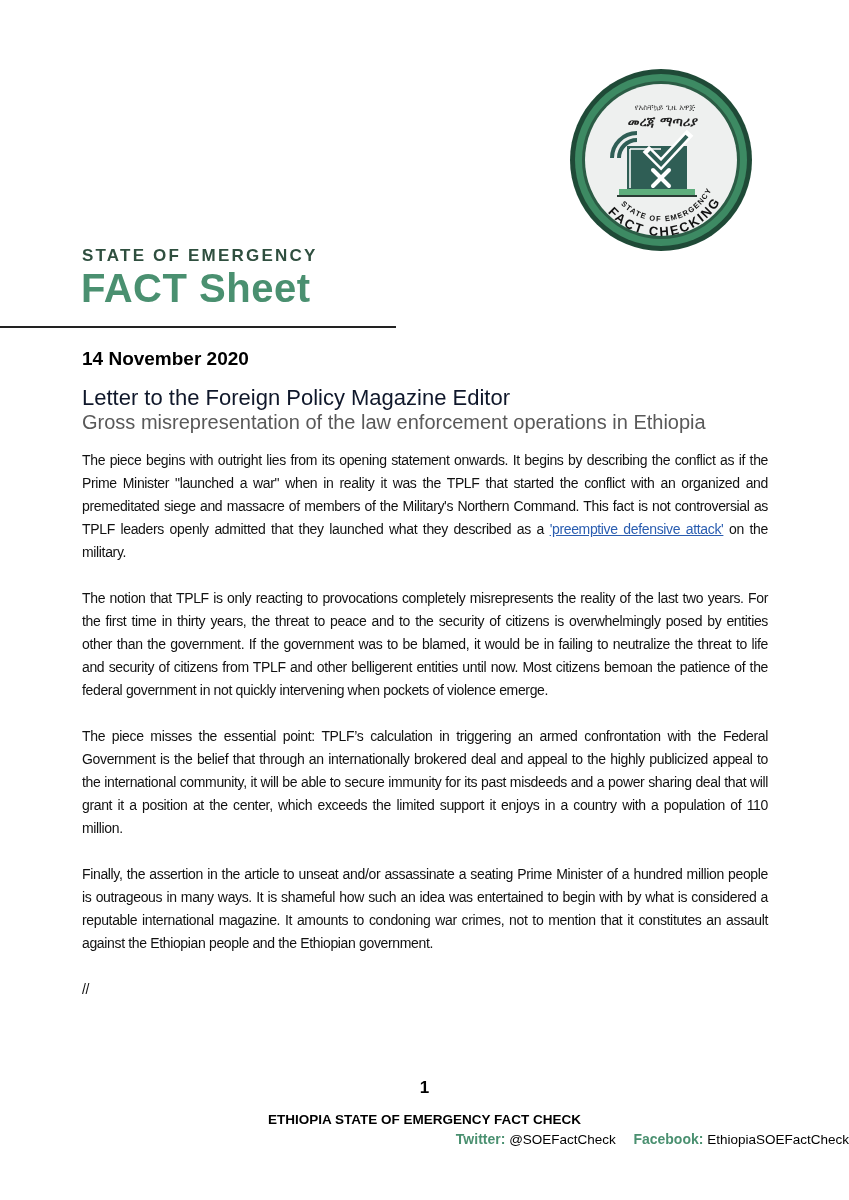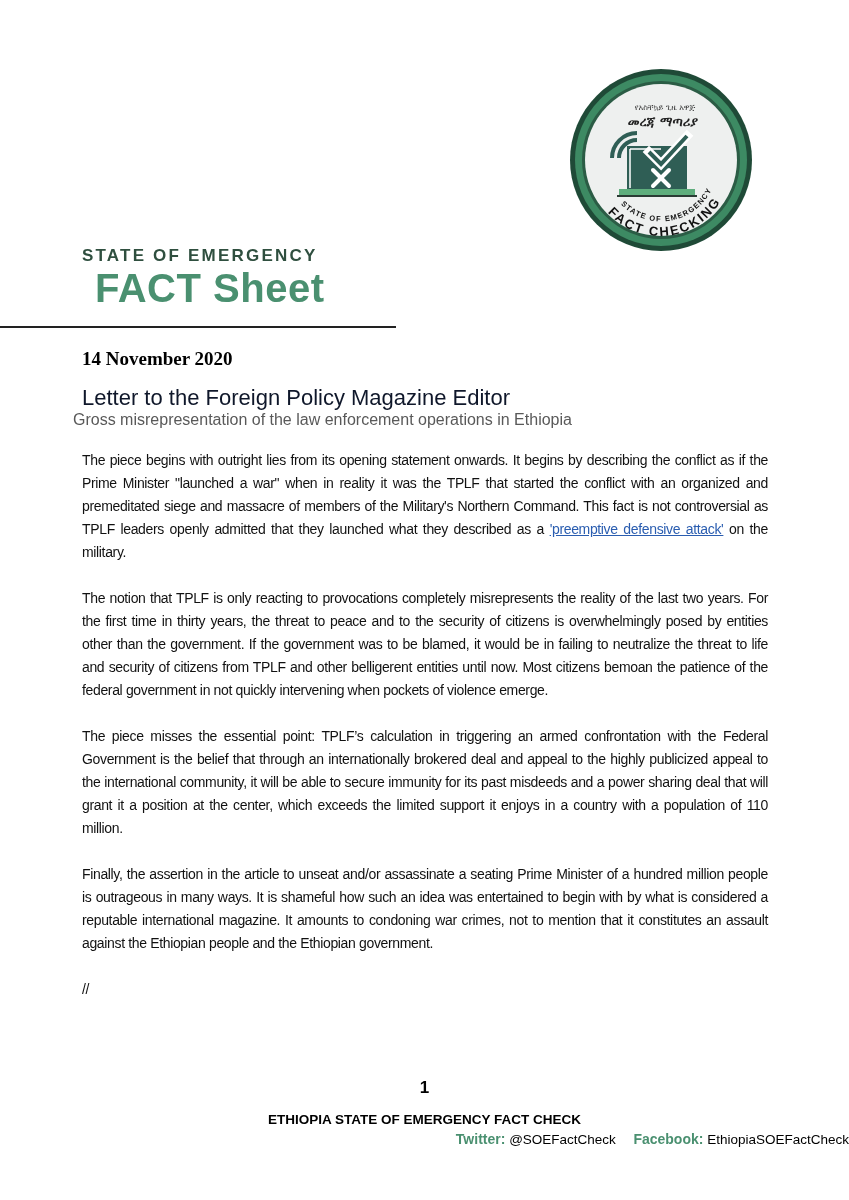--- a/index.html
+++ b/index.html
@@ -1,26 +1,26 @@
 <!DOCTYPE html>
 <html><head>
   <meta charset="utf-8">
   <style>
     html, body { margin: 0; padding: 0; background: #ffffff; }
     body { width: 849px; height: 1200px; position: relative; overflow: hidden; font-family: "Liberation Sans", sans-serif; color: #000; }
 
     .logo { position: absolute; left: 569px; top: 68px; width: 184px; height: 184px; }
 
     .header-sup { position: absolute; left: 82px; top: 246px; font-family: "Liberation Sans", sans-serif; font-weight: bold; font-size: 17px; letter-spacing: 2.2px; color: #2f4f3f; }
-    .header-title { position: absolute; left: 95px; top: 266px; font-family: "Liberation Sans", sans-serif; font-weight: bold; font-size: 40px; color: #4a9070; letter-spacing: 0.5px; }
+    .header-title { position: absolute; left: 81px; top: 266px; font-family: "Liberation Sans", sans-serif; font-weight: bold; font-size: 40px; color: #4a9070; letter-spacing: 0.5px; }
     .header-rule { position: absolute; left: 0; top: 326px; width: 396px; height: 2px; background: #222; }
 
-    .date { position: absolute; left: 82px; top: 348px; font-family: Liberation Serif, serif; font-weight: bold; font-size: 19px; }
+    .date { position: absolute; left: 82px; top: 348px; font-family: Liberation Sans, sans-serif; font-weight: bold; font-size: 19px; }
     .doc-title { position: absolute; left: 82px; top: 385px; font-family: "Liberation Sans", sans-serif; font-size: 22px; color: #0f172a; }
-    .doc-subtitle { position: absolute; left: 73px; top: 411px; font-family: "Liberation Sans", sans-serif; font-size: 16px; color: #595959; }
+    .doc-subtitle { position: absolute; left: 82px; top: 411px; font-family: "Liberation Sans", sans-serif; font-size: 20px; color: #595959; }
 
     .body { position: absolute; left: 82px; top: 449px; width: 686px; font-family: "Liberation Sans Narrow", "Liberation Sans", sans-serif; font-size: 14px; line-height: 23px; text-align: justify; color: #111; }
     .body p { margin: 0 0 23px 0; letter-spacing: -0.35px; }
     .body a { color: #2a5db0; text-decoration: underline; }
     .end-mark { margin-top: 0; }
 
     .page-num { position: absolute; left: 0; width: 849px; top: 1078px; text-align: center; font-family: "Liberation Sans", sans-serif; font-weight: bold; font-size: 17px; }
     .footer-org { position: absolute; left: 0; width: 849px; top: 1112px; text-align: center; font-family: Liberation Sans, sans-serif; font-weight: bold; font-size: 13.5px; }
     .footer-social { position: absolute; left: 0; width: 849px; top: 1131px; text-align: right; font-family: "Liberation Sans", sans-serif; font-size: 13.5px; }
     .footer-social .lbl { color: #4a9070; font-weight: bold; font-size: 14px; }

